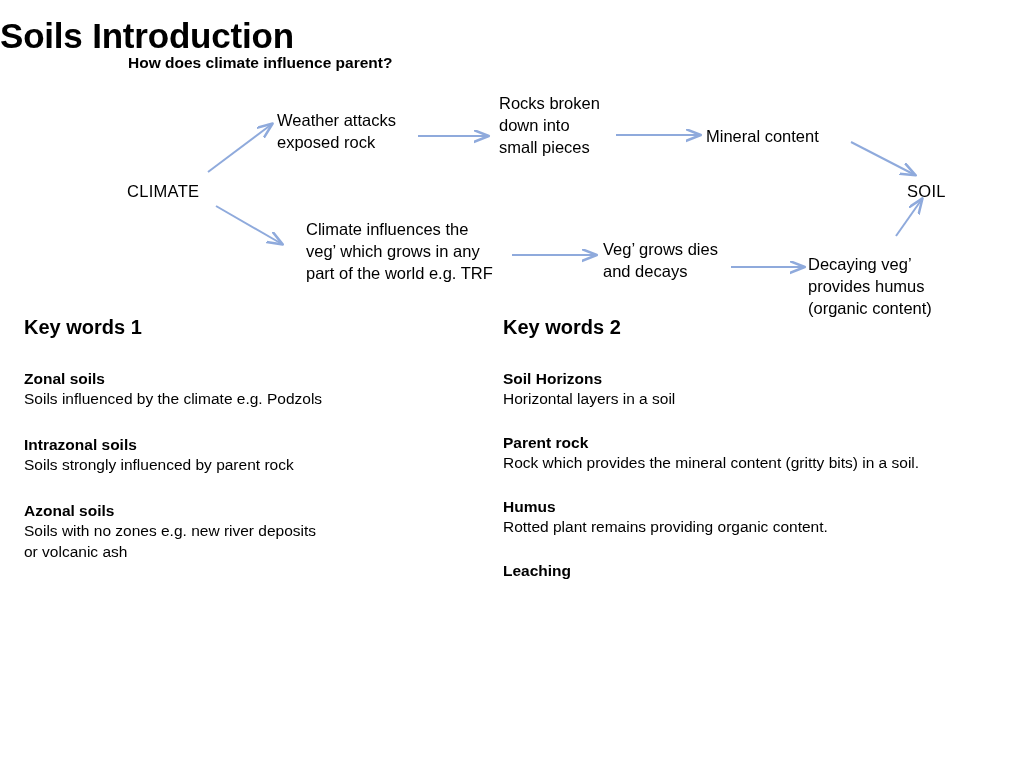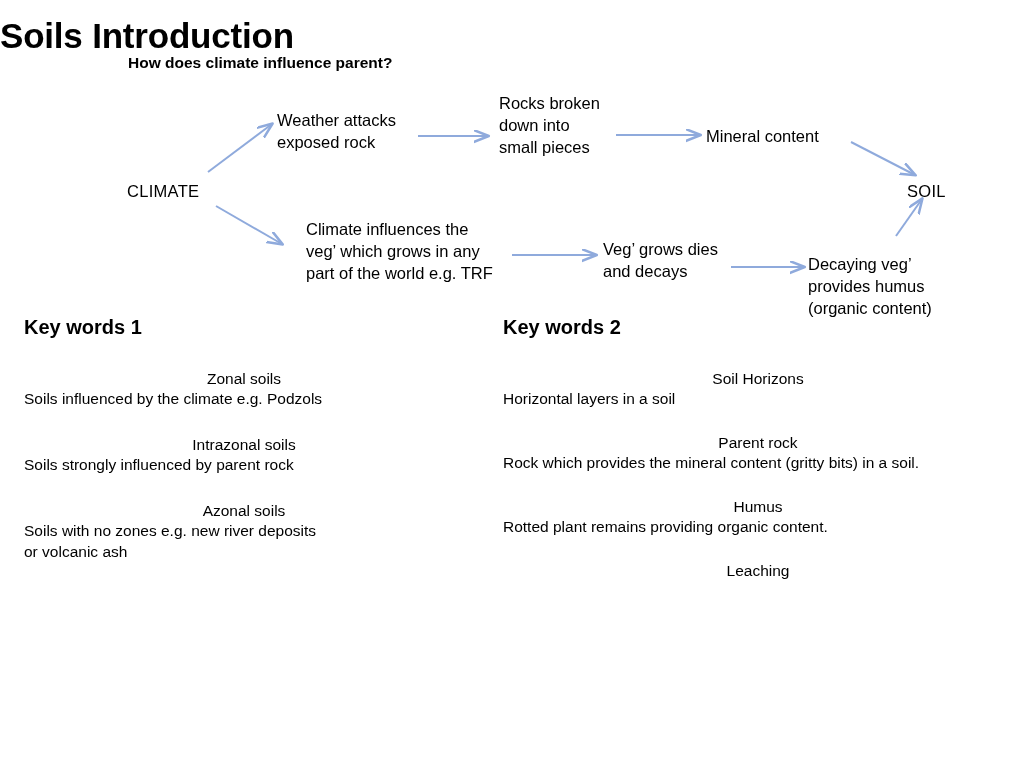--- a/index.html
+++ b/index.html
@@ -94,23 +94,22 @@
     font-size: 20px;
     font-weight: bold;
     line-height: 1.2;
     margin: 0 0 30px 0;
   }
   .kw-entry {
     margin: 0 0 25px 0;
   }
   .kw-term {
     font-size: 15.5px;
-    font-weight: normal;
+    font-weight: bold;
     line-height: 1.32;
-    text-align: center;
   }
   .kw-def {
     font-size: 15.5px;
     font-weight: normal;
     line-height: 1.32;
     white-space: pre-line;
   }
   #kw-col-2 .kw-entry { margin-bottom: 23px; }
 </style>
 </head>

